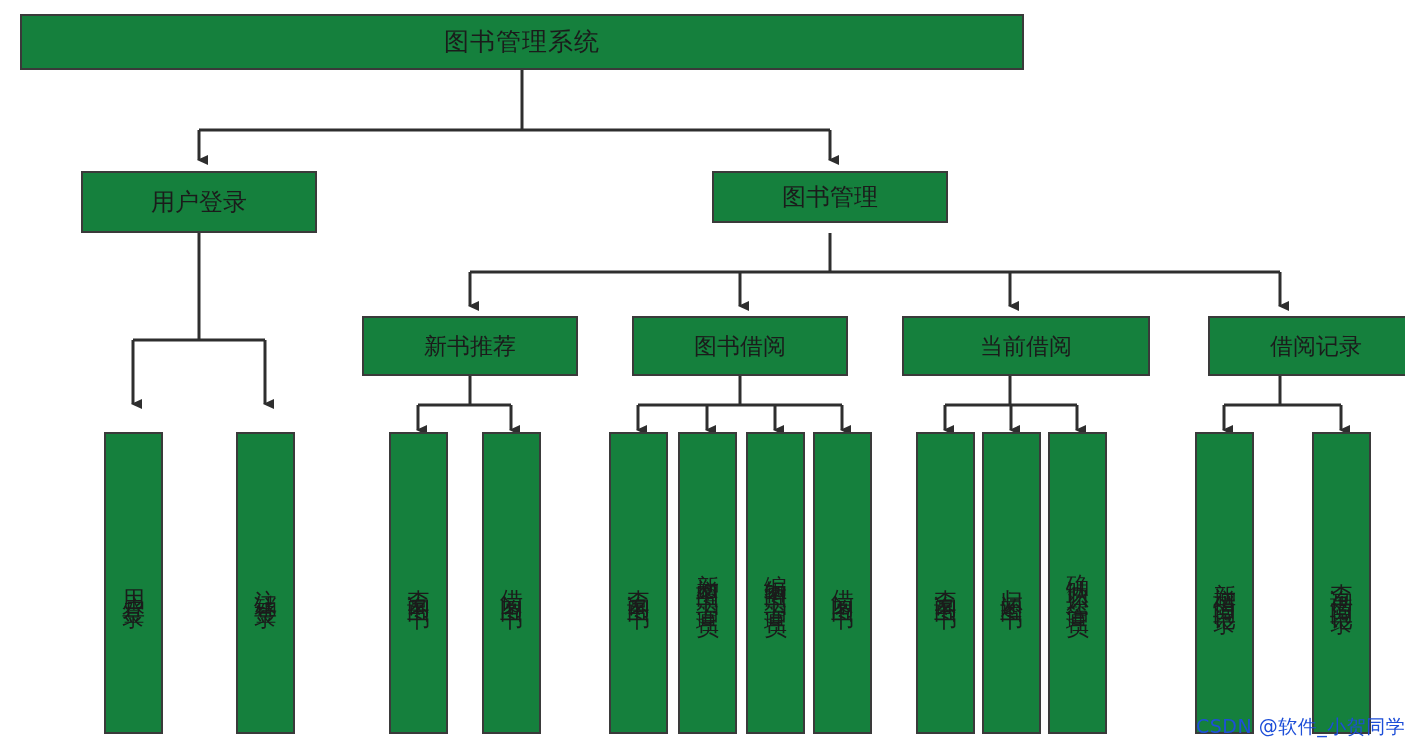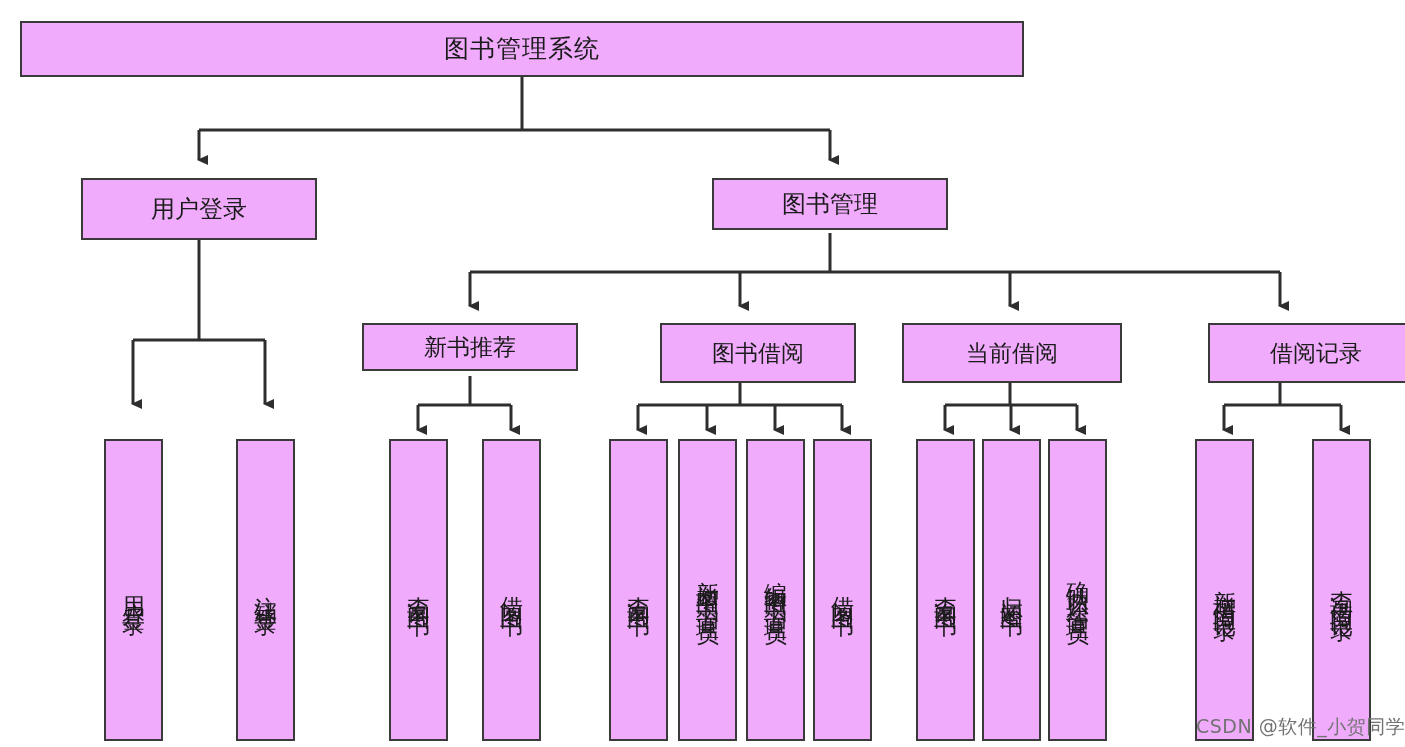--- a/index.html
+++ b/index.html
@@ -21,27 +21,26 @@
     position: absolute;
     left: 0;
     top: 0;
     width: 1405px;
     height: 747px;
     pointer-events: none;
   }
   .node {
     position: absolute;
     box-sizing: border-box;
-    background: #f0abfc;
+    background: #15803d;
     border: 2.5px solid #3a3a3a;
     display: flex;
     align-items: center;
     justify-content: center;
     color: #1b1b1b;
-    margin-top: 7px;
   }
   .node.h {
     font-size: 25px;
     line-height: 1.1;
     letter-spacing: 1px;
   }
   .node.lvl2 { font-size: 24px; }
   .node.lvl3 { font-size: 23px; }
   .node.leaf {
     writing-mode: vertical-rl;
@@ -56,21 +55,21 @@
   }
   .node.leaf .vtext {
     writing-mode: vertical-rl;
     text-orientation: upright;
     letter-spacing: 6px;
     line-height: 1;
   }
   .watermark {
     position: absolute;
     font-size: 19px;
-    color: #737373;
+    color: #1d4ed8;
     letter-spacing: 0.5px;
     white-space: nowrap;
     font-family: "DejaVu Sans", "Liberation Sans", sans-serif;
   }
 </style>
 </head>
 <body>
 
 <div id="canvas">
 
@@ -128,27 +127,27 @@
     <span>图书管理系统</span>
   </div>
 
   <div class="node lvl2" style="left:81px; top:171px; width:236px; height:62px;">
     <span>用户登录</span>
   </div>
   <div class="node lvl2" style="left:712px; top:171px; width:236px; height:52px;">
     <span>图书管理</span>
   </div>
 
-  <div class="node lvl3" style="left:362px; top:316px; width:216px; height:48px;">
+  <div class="node lvl3" style="left:362px; top:316px; width:216px; height:60px;">
     <span>新书推荐</span>
   </div>
-  <div class="node lvl3" style="left:660px; top:316px; width:196px; height:60px;">
+  <div class="node lvl3" style="left:632px; top:316px; width:216px; height:60px;">
     <span>图书借阅</span>
   </div>
-  <div class="node lvl3" style="left:902px; top:316px; width:220px; height:60px;">
+  <div class="node lvl3" style="left:902px; top:316px; width:248px; height:60px;">
     <span>当前借阅</span>
   </div>
   <div class="node lvl3" style="left:1208px; top:316px; width:216px; height:60px;">
     <span>借阅记录</span>
   </div>
 
   <div class="node leaf" style="left:104px; top:432px; width:59px; height:302px;">
     <span class="vtext">用户登录</span>
   </div>
   <div class="node leaf" style="left:236px; top:432px; width:59px; height:302px;">

